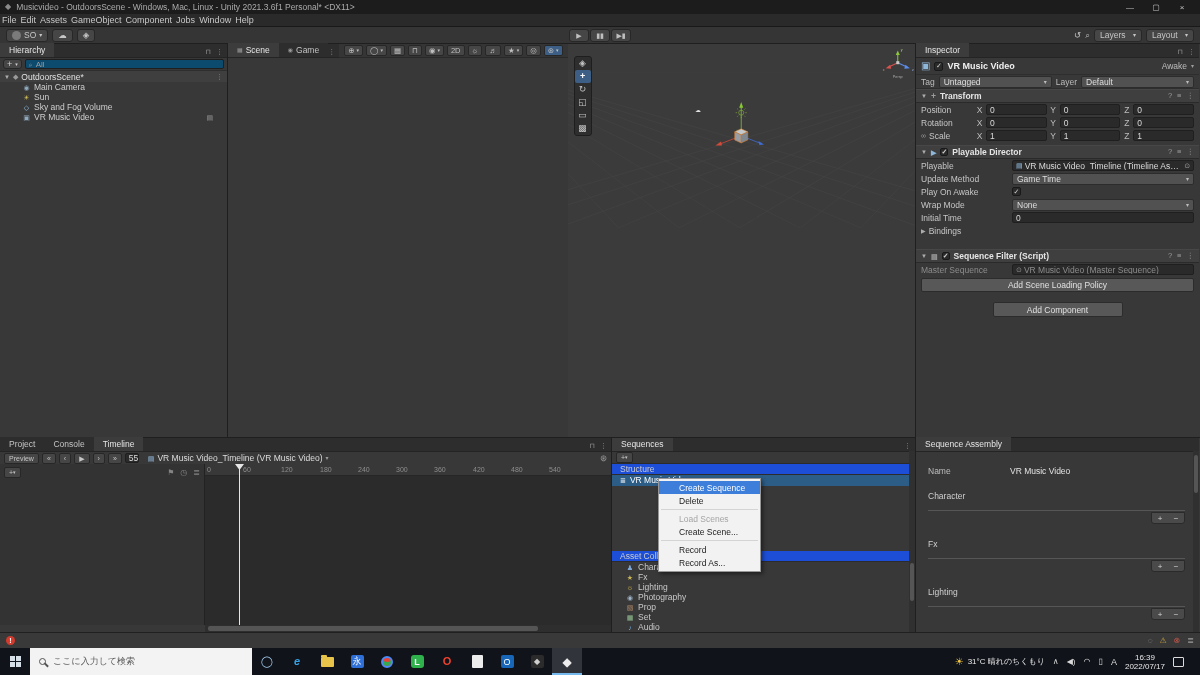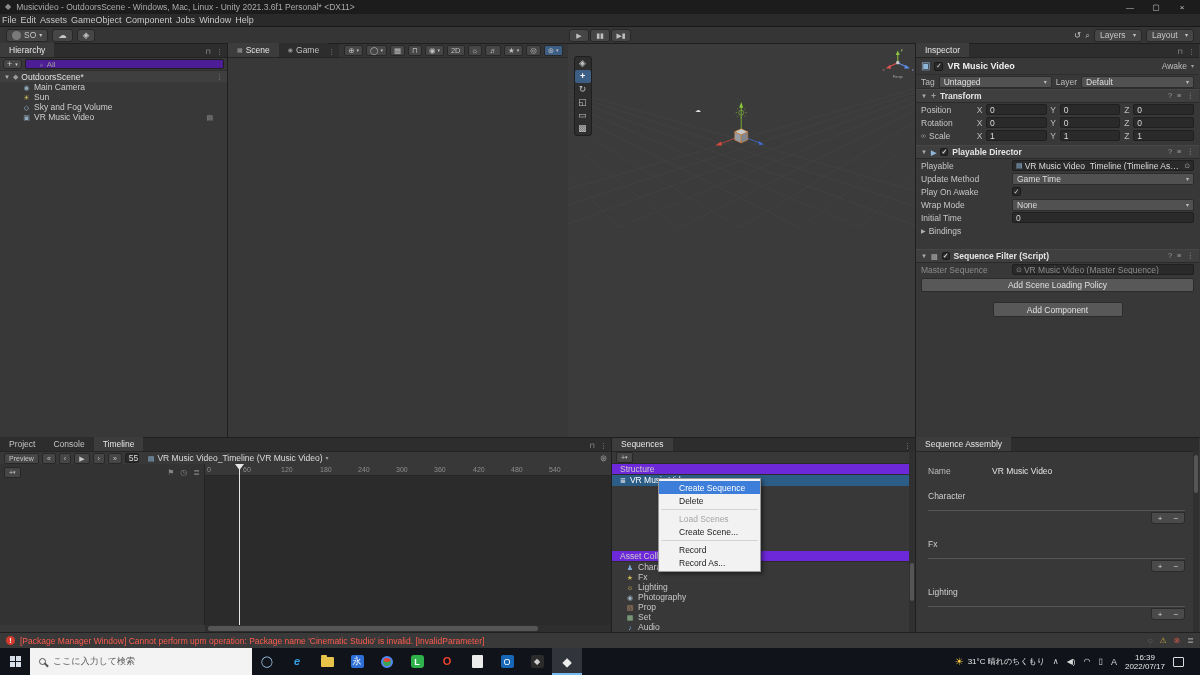--- a/index.html
+++ b/index.html
@@ -25,21 +25,21 @@
 .tab.active{background:#3C3C3C;color:#E6E6E6}
 .panel-icons{margin-left:auto;display:flex;gap:5px;padding:0 4px 2px 0;color:#9A9A9A;font-size:7px;align-items:center}
 .fld{background:#2A2A2A;border:1px solid #1F1F1F;border-radius:2px;height:11px;display:flex;align-items:center;padding:0 3px;color:#DADADA;gap:2px}
 .dd{background:#515151;border:1px solid #2C2C2C;border-radius:2px;height:12px;display:flex;align-items:center;padding:0 4px;color:#DFDFDF;gap:3px}
 .dd .caret{margin-left:auto;font-size:6px;color:#BDBDBD}
 .btn{background:#585858;border:1px solid #2C2C2C;border-radius:2px;display:flex;align-items:center;justify-content:center;color:#E0E0E0}
 
 #main{position:absolute;top:44px;left:0;width:1200px;height:393px;display:flex}
 #hierarchy{width:228px;border-right:1px solid #1F1F1F;display:flex;flex-direction:column;background:#383838}
 .hsearch-row{height:13px;display:flex;align-items:center;gap:3px;padding:1px 3px;border-bottom:1px solid #2E2E2E}
-.hsearch{flex:1;background:#4c1d95;border:1px solid #1F1F1F;border-radius:2px;height:10px;display:flex;align-items:center;gap:3px;padding:0 14px;color:#9C9C9C;font-size:8px}
+.hsearch{flex:1;background:#0c4a6e;border:1px solid #1F1F1F;border-radius:2px;height:10px;display:flex;align-items:center;gap:3px;padding:0 3px;color:#9C9C9C;font-size:8px}
 .scene-row{height:11px;display:flex;align-items:center;gap:3px;background:#3F3F3F;padding:0 4px;color:#E2E2E2;font-size:8.5px}
 .h-item{height:10px;display:flex;align-items:center;gap:3px;padding-left:22px;padding-right:4px;font-size:8.5px;color:#CFCFCF}
 .h-item .obj-ico{font-size:7px;color:#8FA8BC;width:9px}
 #scenewrap{width:688px;display:flex;border-right:1px solid #1F1F1F}
 .scn-toolbar{height:14px;background:#353535;border-bottom:1px solid #292929;display:flex;align-items:center;gap:3px;padding:0 5px;font-size:7.5px;color:#BFBFBF}
 .scn-btn{background:#464646;border:1px solid #272727;border-radius:2px;height:11px;display:flex;align-items:center;padding:0 3px;gap:2px}
 .scn-right{margin-left:auto;display:flex;gap:3px;align-items:center}
 .scn-btn.hl{background:#3E5F85}
 #viewport{flex:1;position:relative;background:#3B3B3B;overflow:hidden}
 #viewport svg{position:absolute;inset:0}
@@ -72,34 +72,34 @@
 .tl-left{width:205px;background:#333;border-right:1px solid #222;position:relative}
 .tl-right{flex:1;position:relative;background:#2B2B2B}
 .ruler{height:12px;background:#383838;border-bottom:1px solid #262626;position:relative}
 .rlabel{position:absolute;top:2px;font-size:7px;color:#8E8E8E}
 .playhead{position:absolute;top:0;bottom:0;left:34px;width:1px;background:#E6E6E6;z-index:2}
 .ph-cap{position:absolute;top:0;left:30px;width:9px;height:6px;background:#E6E6E6;clip-path:polygon(0 0,100% 0,50% 100%);z-index:2}
 .tl-scroll{position:absolute;bottom:0;left:205px;right:0;height:7px;background:#2E2E2E;display:flex;align-items:center}
 .tl-thumb{height:5px;background:#555;border-radius:2px;margin-left:3px;width:330px}
 #seqpanel{width:304px;position:relative;border-right:1px solid #1F1F1F;display:flex;flex-direction:column;font-size:8.5px;overflow:hidden}
 .seq-toolbar{height:12px;display:flex;align-items:center;padding:0 4px;border-bottom:1px solid #2B2B2B}
-.sec-head{height:11px;background:#6d28d9;border-bottom:1px solid #2C2C2C;display:flex;align-items:center;padding:0 8px;color:#CCC}
+.sec-head{height:11px;background:#1d4ed8;border-bottom:1px solid #2C2C2C;display:flex;align-items:center;padding:0 8px;color:#CCC}
 .seq-sel{height:12px;background:#2C5D87;display:flex;align-items:center;gap:4px;padding:0 8px;color:#FFF}
 .col-item{height:10px;display:flex;align-items:center;gap:4px;padding-left:14px;color:#C9C9C9}
 .col-ico{font-size:7px;width:8px;text-align:center}
 .col-item:nth-child(1) .col-ico{color:#7EA7D8}.col-item:nth-child(2) .col-ico{color:#C9B458}
 .col-item:nth-child(3) .col-ico{color:#E0C050}.col-item:nth-child(4) .col-ico{color:#9FB3C8}
 .col-item:nth-child(5) .col-ico{color:#B08968}.col-item:nth-child(6) .col-ico{color:#8FBC8F}
 .col-item:nth-child(7) .col-ico{color:#6FA8DC}
 .vscroll{position:absolute;right:0;top:13px;bottom:0;width:6px;background:#303030}
 .vthumb{position:absolute;left:1px;right:1px;height:38px;background:#555;border-radius:2px}
 #asmpanel{width:283px;position:relative;display:flex;flex-direction:column;font-size:8.5px}
 .asm-body{padding:14px 14px 0 12px}
 .asm-name{display:flex;align-items:center}
-.asm-name .lb{width:64px;color:#BDBDBD}
+.asm-name .lb{width:82px;color:#BDBDBD}
 .asm-sec{margin-top:15px}
 .asm-line{height:1px;background:#565656;margin-top:9px}
 .asm-foot{display:flex;justify-content:flex-end;margin-top:1px}
 .mini-btns{display:flex;background:#4A4A4A;border:1px solid #2A2A2A;border-radius:0 0 3px 3px}
 .mini-btns span{width:16px;height:10px;display:flex;align-items:center;justify-content:center;color:#D5D5D5;font-size:8px}
 
 #ctxmenu{position:absolute;left:658px;top:478px;width:103px;background:#F2F2F2;border:1px solid #979797;box-shadow:2px 2px 4px rgba(0,0,0,.45);z-index:20;padding:2px 0;font-size:8.5px;color:#1B1B1B}
 .cm-item{height:13px;display:flex;align-items:center;padding-left:20px}
 .cm-item.hl{background:#3D7EDB;color:#FFF}
 .cm-item.dis{color:#A5A5A5}
@@ -779,21 +779,20 @@
     <div class="cm-item">
         <span>Record</span>
       </div>
     <div class="cm-item">
         <span>Record As...</span>
       </div>
   </div>
 
   <div id="status">
     <span class="err-ico">!</span>
-    <span class="err-text">[Package Manager Window] Cannot perform upm operation: Package name 'Cinematic Studio' is invalid. [InvalidParameter]</span>
     <span class="stat-right">
       <span class="ico">◌</span>
       <span class="ico" style="color:#C9A43C">⚠</span>
       <span class="ico" style="color:#C9574A">⊗</span>
       <span class="ico">≣</span>
     </span>
   </div>
 
   <div id="taskbar">
     <div class="start">

